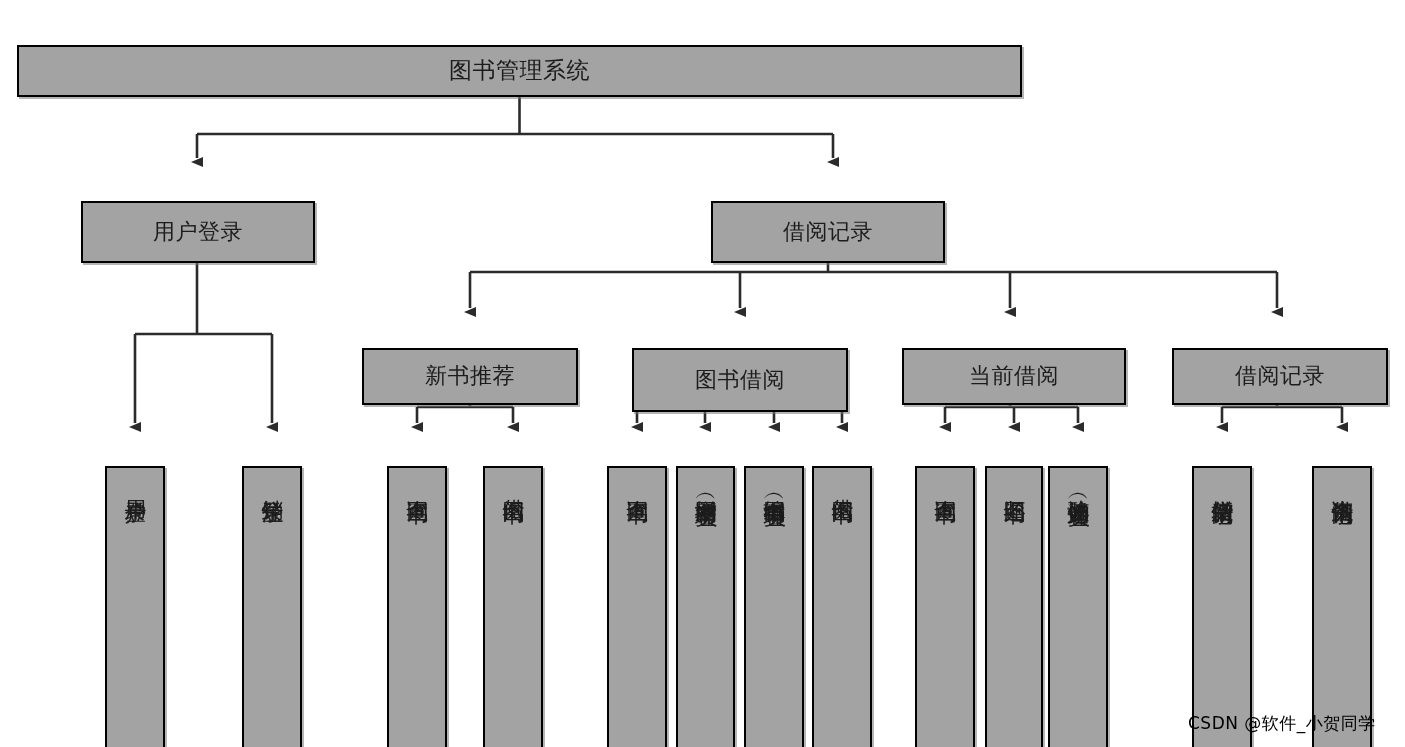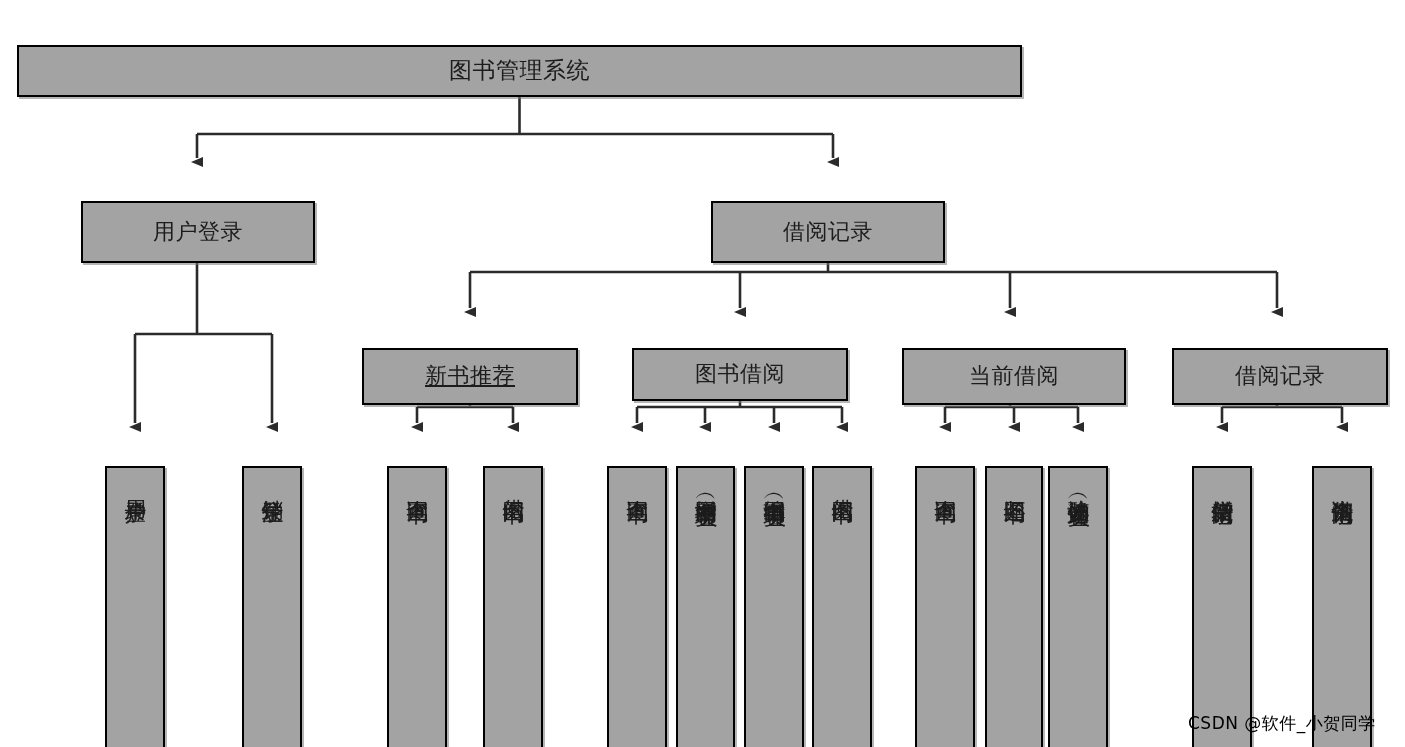--- a/index.html
+++ b/index.html
@@ -136,24 +136,24 @@
     <span class="label">图书管理系统</span>
   </div>
 
   <div class="node horiz" style="left:81px; top:171px; width:234px; height:62px;">
     <span class="label">用户登录</span>
   </div>
   <div class="node horiz" style="left:711px; top:171px; width:234px; height:62px;">
     <span class="label">借阅记录</span>
   </div>
 
-  <div class="node horiz" style="left:362px; top:318px; width:216px; height:57px;text-decoration:underline;">
+  <div class="node horiz" style="left:362px; top:318px; width:216px; height:57px;">
     <span class="label">新书推荐</span>
   </div>
-  <div class="node horiz" style="left:632px; top:318px; width:216px; height:53px;">
+  <div class="node horiz" style="left:632px; top:318px; width:216px; height:64px;">
     <span class="label">图书借阅</span>
   </div>
   <div class="node horiz" style="left:902px; top:318px; width:224px; height:57px;">
     <span class="label">当前借阅</span>
   </div>
   <div class="node horiz" style="left:1172px; top:318px; width:216px; height:57px;">
     <span class="label">借阅记录</span>
   </div>
 
   <div class="node vert" style="left:105px; top:436px; width:60px; height:297px;">

